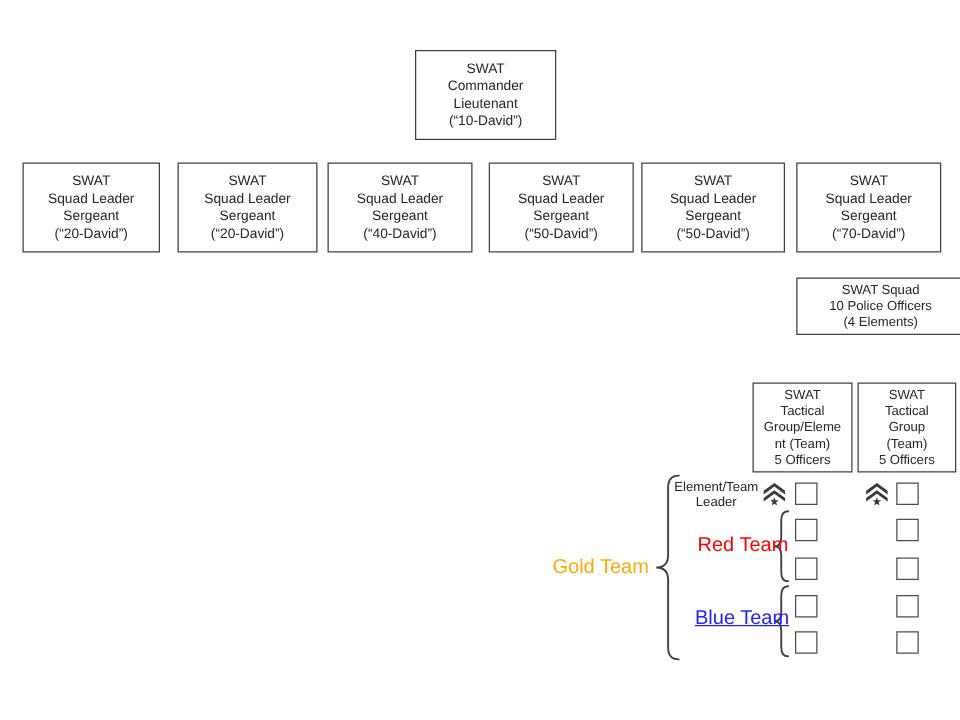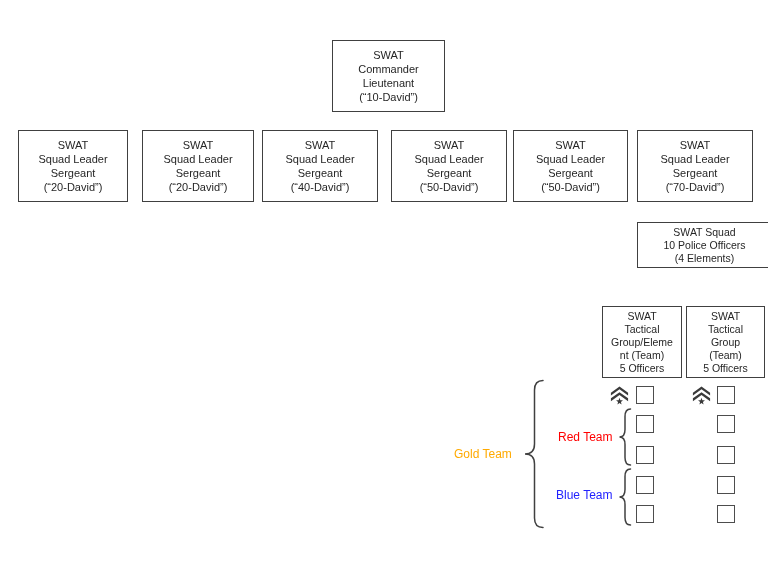--- a/index.html
+++ b/index.html
@@ -19,26 +19,26 @@
   .sl1{left:18px;width:110px;}
   .sl2{left:142px;width:112px;}
   .sl3{left:262px;width:116px;}
   .sl4{left:391px;width:116px;}
   .sl5{left:513px;width:115px;}
   .sl6{left:637px;width:116px;}
   .squad{left:637px;top:222px;width:135px;height:46px;}
   .tac1{left:602px;top:306px;width:80px;height:72px;}
   .tac2{left:686px;top:306px;width:79px;height:72px;}
 
-  .lbl{position:absolute;font-size:12px;line-height:12px;white-space:nowrap;}
+  .lbl{position:absolute;font-size:16px;line-height:12px;white-space:nowrap;}
   .leader-lbl{left:534px;top:385px;width:78px;text-align:center;color:#262626;
     font-size:10.5px;line-height:11.5px;white-space:normal;}
   .red-lbl{left:558px;top:431px;}
   .blue-lbl{left:556px;top:489px;}
-  .gold-lbl{left:454px;top:448px;}
+  .gold-lbl{left:442px;top:448px;}
 
   .brace{position:absolute;}
   .brace path{fill:none;stroke:#404040;stroke-width:1.5;stroke-linecap:round;}
   .gold-brace{left:523px;top:379px;}
   .red-brace{left:618px;top:408px;}
   .blue-brace{left:618px;top:468px;}
 
   .slot{
     position:absolute;width:16px;height:16px;background:#fff;
     border:1.8px solid #4d4d4d;box-sizing:content-box;
@@ -126,22 +126,26 @@
   </svg>
 
   <svg class="brace red-brace" width="14" height="58" viewBox="0 0 14 58">
     <path d="M12.5 1 Q7 1 7 8.5 L7 21.5 Q7 29 1.5 29 Q7 29 7 36.5 L7 49.5 Q7 57 12.5 57"></path>
   </svg>
 
   <svg class="brace blue-brace" width="14" height="58" viewBox="0 0 14 58">
     <path d="M12.5 1 Q7 1 7 8.5 L7 21.5 Q7 29 1.5 29 Q7 29 7 36.5 L7 49.5 Q7 57 12.5 57"></path>
   </svg>
 
+  <div class="lbl leader-lbl">
+      <div>Element/Team</div>
+      <div>Leader</div>
+    </div>
   <div class="lbl red-lbl" style="color: rgb(255, 0, 0);">Red Team</div>
-  <div class="lbl blue-lbl" style="color: rgb(34, 34, 255);">Blue Team</div>
+  <div class="lbl blue-lbl" style="color: rgb(34, 34, 255); text-decoration: underline;">Blue Team</div>
   <div class="lbl gold-lbl" style="color: rgb(255, 170, 0);">Gold Team</div>
 
   <svg class="rank rank1" width="21" height="21" viewBox="0 0 22 22">
     <path d="M2 8 L11 1.5 L20 8 L20 11 L11 4.5 L2 11 Z"></path>
     <path d="M2 14 L11 7.5 L20 14 L20 17 L11 10.5 L2 17 Z"></path>
     <path d="M11 13.4 L11.94 15.91 L14.6 16 L12.52 17.69 L13.2 20.3 L11 18.8 L8.8 20.3 L9.48 17.69 L7.4 16 L10.06 15.91 Z"></path>
   </svg>
   <svg class="rank rank2" width="21" height="21" viewBox="0 0 22 22">
     <path d="M2 8 L11 1.5 L20 8 L20 11 L11 4.5 L2 11 Z"></path>
     <path d="M2 14 L11 7.5 L20 14 L20 17 L11 10.5 L2 17 Z"></path>

